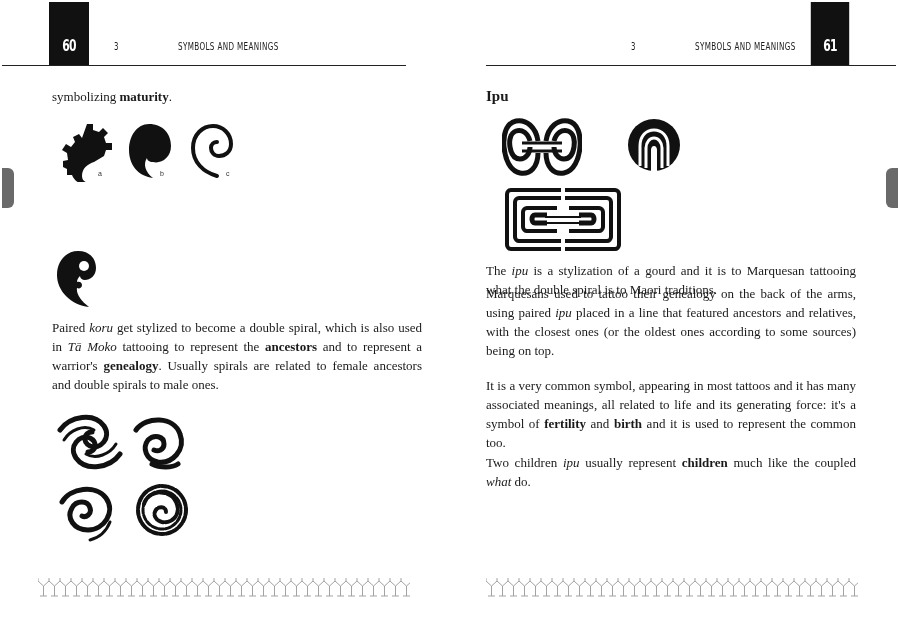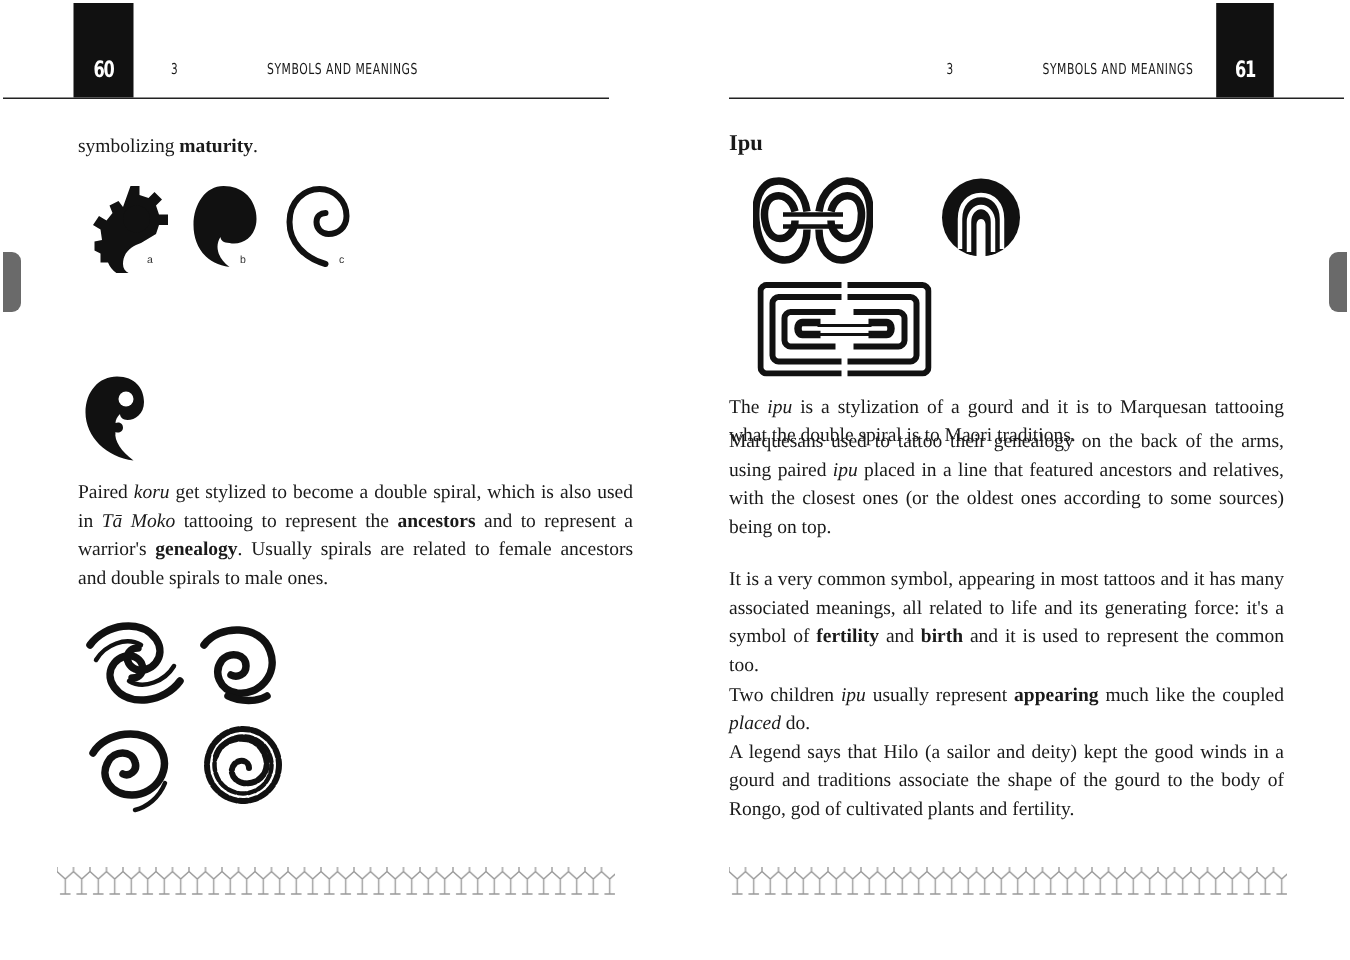--- a/index.html
+++ b/index.html
@@ -175,22 +175,21 @@
         <path d="M42 27 h-12 c-2 0 -3 2 -3 4 c0 2 1 4 3 4 h12"></path>
         <path d="M74 27 h12 c2 0 3 2 3 4 c0 2 -1 4 -3 4 h-12"></path>
       </g>
       <path d="M40 29 h36 M40 35 h36" stroke-width="2"></path>
     </svg>
   </div>
 
   <p class="para" style="top:261px;"><span>The </span><i>ipu</i><span> is a stylization of a gourd and it is to Marquesan tattooing what the double spiral is to Maori traditions.</span></p>
   <p class="para" style="top:284px;"><span>Marquesans used to tattoo their genealogy on the back of the arms, using paired </span><i>ipu</i><span> placed in a line that featured ancestors and relatives, with the closest ones (or the oldest ones according to some sources) being on top.</span></p>
   <p class="para" style="top:376px;"><span>It is a very common symbol, appearing in most tattoos and it has many associated meanings, all related to life and its generating force: it's a symbol of </span><b>fertility</b><span> and </span><b>birth</b><span> and it is used to represent the common too.</span></p>
-  <p class="para" style="top:453px;"><span>Two children </span><i>ipu</i><span> usually represent </span><b>appearing</b><span> much like the coupled </span><i>placed</i><span> do.</span></p>
-  <p class="para" style="top:491px;"><span>A legend says that Hilo (a sailor and deity) kept the good winds in a gourd and traditions associate the shape of the gourd to the body of Rongo, god of cultivated plants and fertility.</span></p>
+  <p class="para" style="top:453px;"><span>Two children </span><i>ipu</i><span> usually represent </span><b>children</b><span> much like the coupled </span><i>what</i><span> do.</span></p>
 
   <div class="ornament">
     <svg width="372" height="22">
       <defs>
         <pattern id="tikiR" width="11" height="22" patternUnits="userSpaceOnUse">
           <path d="M0 2 v3 l5.5 5 l5.5 -5 v-3 M5.5 10 v10 M2 20 h7" stroke="#999" stroke-width="0.9" fill="none"></path>
         </pattern>
       </defs>
       <rect width="372" height="22" fill="url(#tikiR)"></rect>
     </svg>

